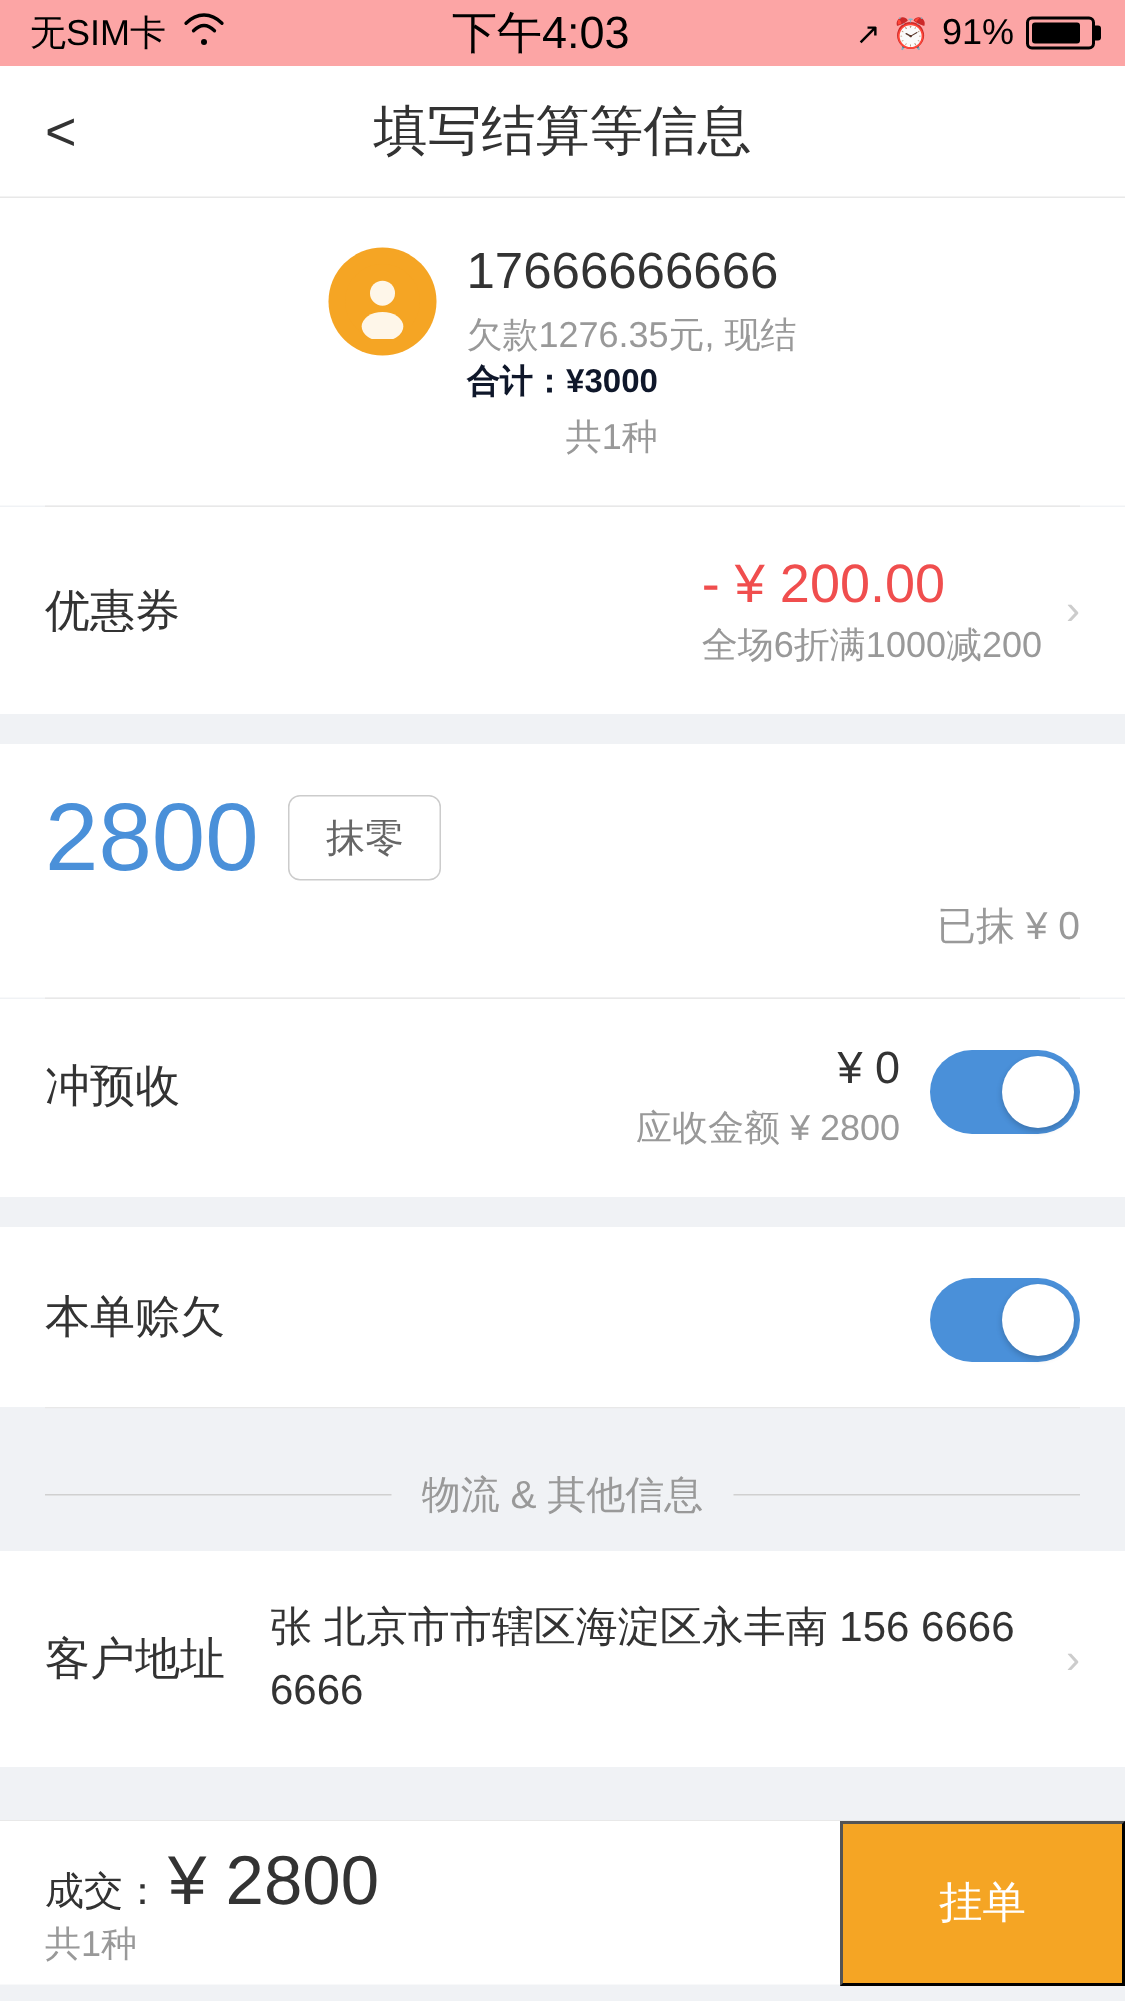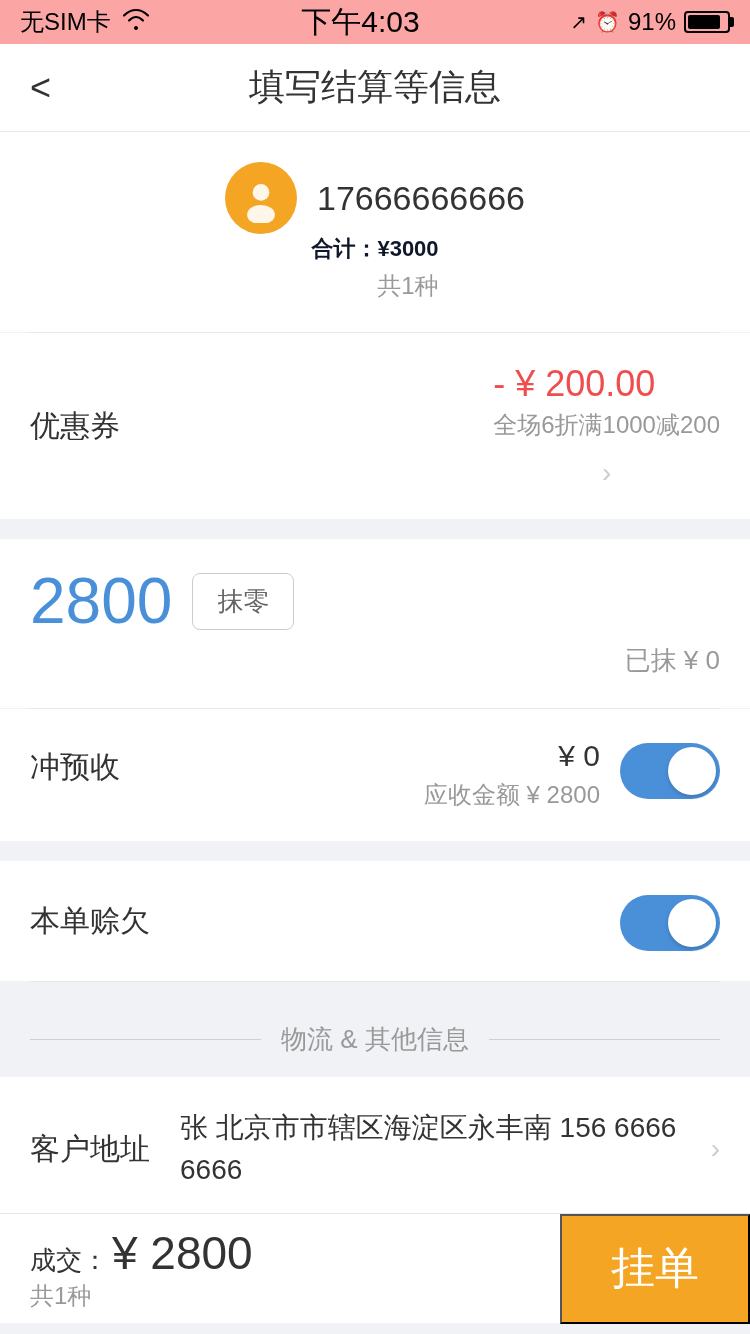--- a/index.html
+++ b/index.html
@@ -94,21 +94,21 @@
 
     
     .row-item {
       background: #fff;
       padding: 30px;
       display: flex;
       align-items: center;
       justify-content: space-between;
     }
     .row-label { font-size: 30px; color: #333; }
-    .row-right { display: flex; align-items: center; gap: 16px; flex-direction: column; }
+    .row-right { display: flex; align-items: center; gap: 16px; }
     .coupon-amount { font-size: 36px; color: #f04e4e; font-weight: 500; }
     .coupon-desc { font-size: 24px; color: #999; margin-top: 4px; text-align: right; }
     .chevron { font-size: 28px; color: #ccc; }
 
     
     .deal-section {
       background: #fff;
       padding: 30px;
     }
     .deal-row {
@@ -211,21 +211,21 @@
       flex: 1;
       padding: 0 30px;
     }
     .bottom-deal { font-size: 26px; color: #333; }
     .bottom-amount { font-size: 46px; color: #333; font-weight: 500; }
     .bottom-count { font-size: 24px; color: #999; }
     .btn-pending {
       width: 190px; height: 110px;
       background: #f5a524;
       display: flex; align-items: center; justify-content: center;
-      font-size: 44px; color: #fff; font-weight: 500;
+      font-size: 29px; color: #fff; font-weight: 500;
       cursor: pointer; flex-shrink: 0;
     }
     .btn-save {
       width: 190px; height: 110px;
       background: #4a90d9;
       display: flex; align-items: center; justify-content: center;
       font-size: 36px; color: #fff; font-weight: 500;
       cursor: pointer; flex-shrink: 0;
     }
   </style>
@@ -265,20 +265,21 @@
     <div class="customer-left">
       <div class="avatar">
         <svg width="72" height="72" viewBox="0 0 72 72" xmlns="http://www.w3.org/2000/svg">
           <circle cx="36" cy="36" r="36" fill="#f5a524"></circle>
           <circle cx="36" cy="28" r="12" fill="#fff" opacity="0.9"></circle>
           <ellipse cx="36" cy="60" rx="20" ry="14" fill="#fff" opacity="0.9"></ellipse>
         </svg>
       </div>
       <div class="customer-info">
         <div class="customer-phone">17666666666</div>
+        <div class="customer-debt">欠款1276.35元, 现结</div>
       </div>
     </div>
     <div class="customer-right">
       <div class="total-label">合计：¥3000</div>
       <div class="total-count">共1种</div>
     </div>
   </div>
 
   <div class="thin-divider"></div>
 

